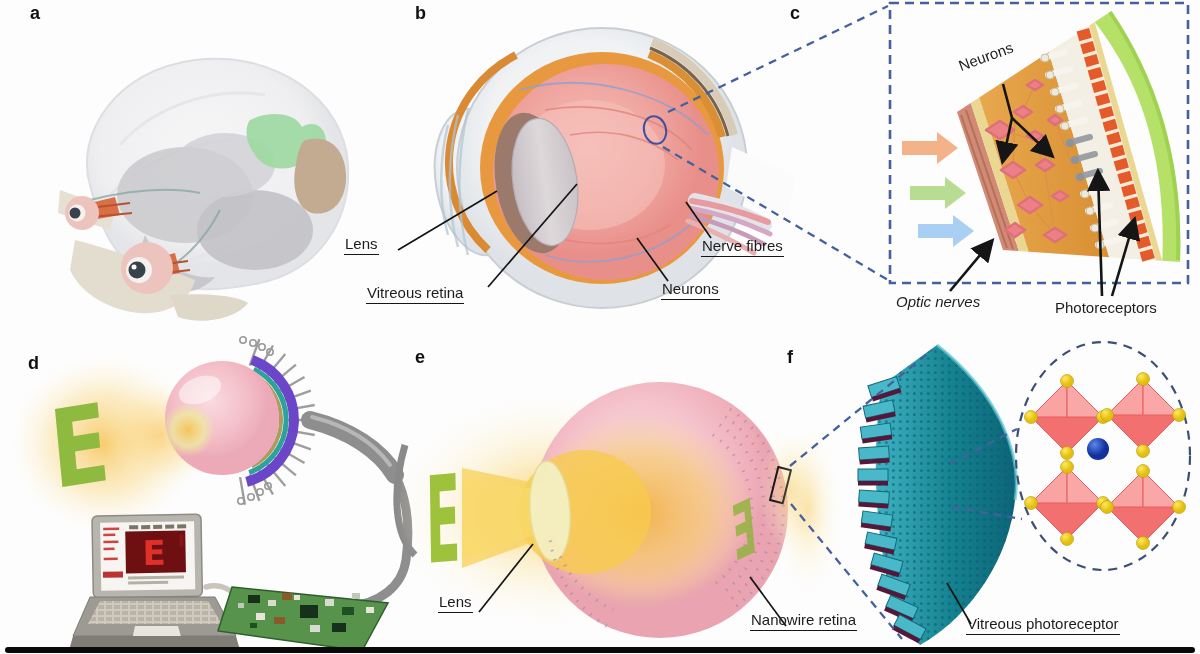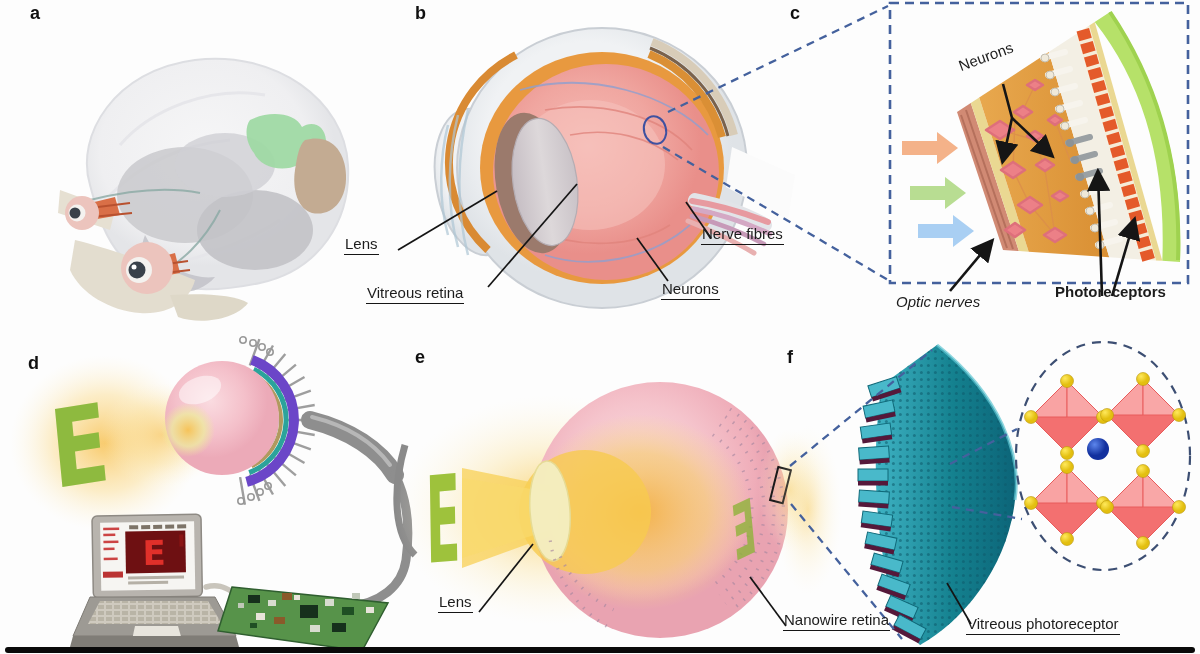--- a/index.html
+++ b/index.html
@@ -479,27 +479,27 @@
       <path d="M479,612 L533,544"></path>
       <path d="M750,577 L786,626"></path>
       <path d="M947,583 L971,624"></path>
     </g>
     <rect x="5" y="647" width="1190" height="6" rx="3" fill="#0a0a0a"></rect>
   </svg>
 
   <div class="lbl u" style="left:344px;top:236px;">Lens</div>
   <div class="lbl u" style="left:366px;top:285px;">Vitreous retina</div>
   <div class="lbl u" style="left:661px;top:281px;">Neurons</div>
-  <div class="lbl u" style="left:701px;top:226px;">Nerve fibres</div>
+  <div class="lbl u" style="left:701px;top:238px;">Nerve fibres</div>
 
   <div class="lbl" id="lbl-neurons" style="left:962px;top:58px;">Neurons</div>
   <div class="lbl" style="left:896px;top:294px;font-style:italic;">Optic nerves</div>
-  <div class="lbl" style="left:1055px;top:284px;font-weight:bold;">Photoreceptors</div>
+  <div class="lbl" style="left:1055px;top:300px;">Photoreceptors</div>
 
   <div class="lbl u" style="left:438px;top:594px;">Lens</div>
-  <div class="lbl u" style="left:783px;top:612px;">Nanowire retina</div>
+  <div class="lbl u" style="left:750px;top:612px;">Nanowire retina</div>
   <div class="lbl u" style="left:966px;top:616px;">Vitreous photoreceptor</div>
 
   <div class="stim" id="stim-d">E</div>
   <div class="stim" id="stim-e">E</div>
   <div class="stim" id="stim-proj">E</div>
 
 </div>
 
 </body></html>

